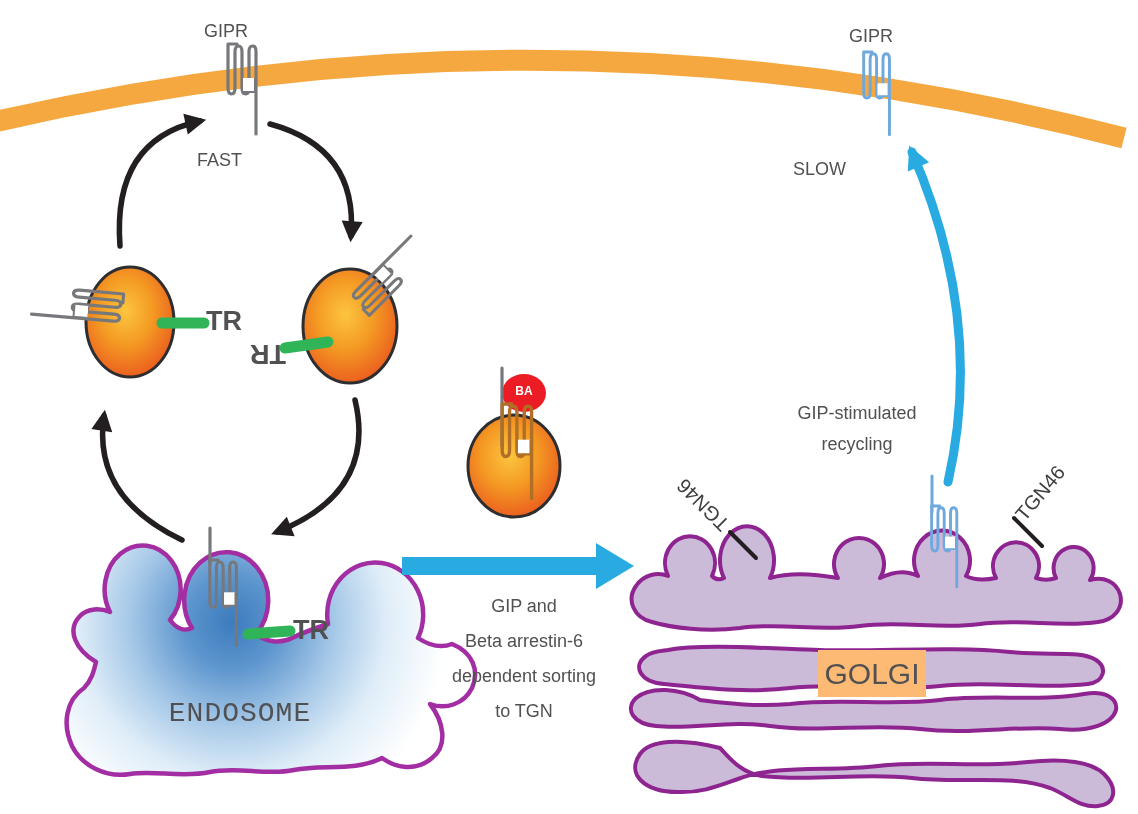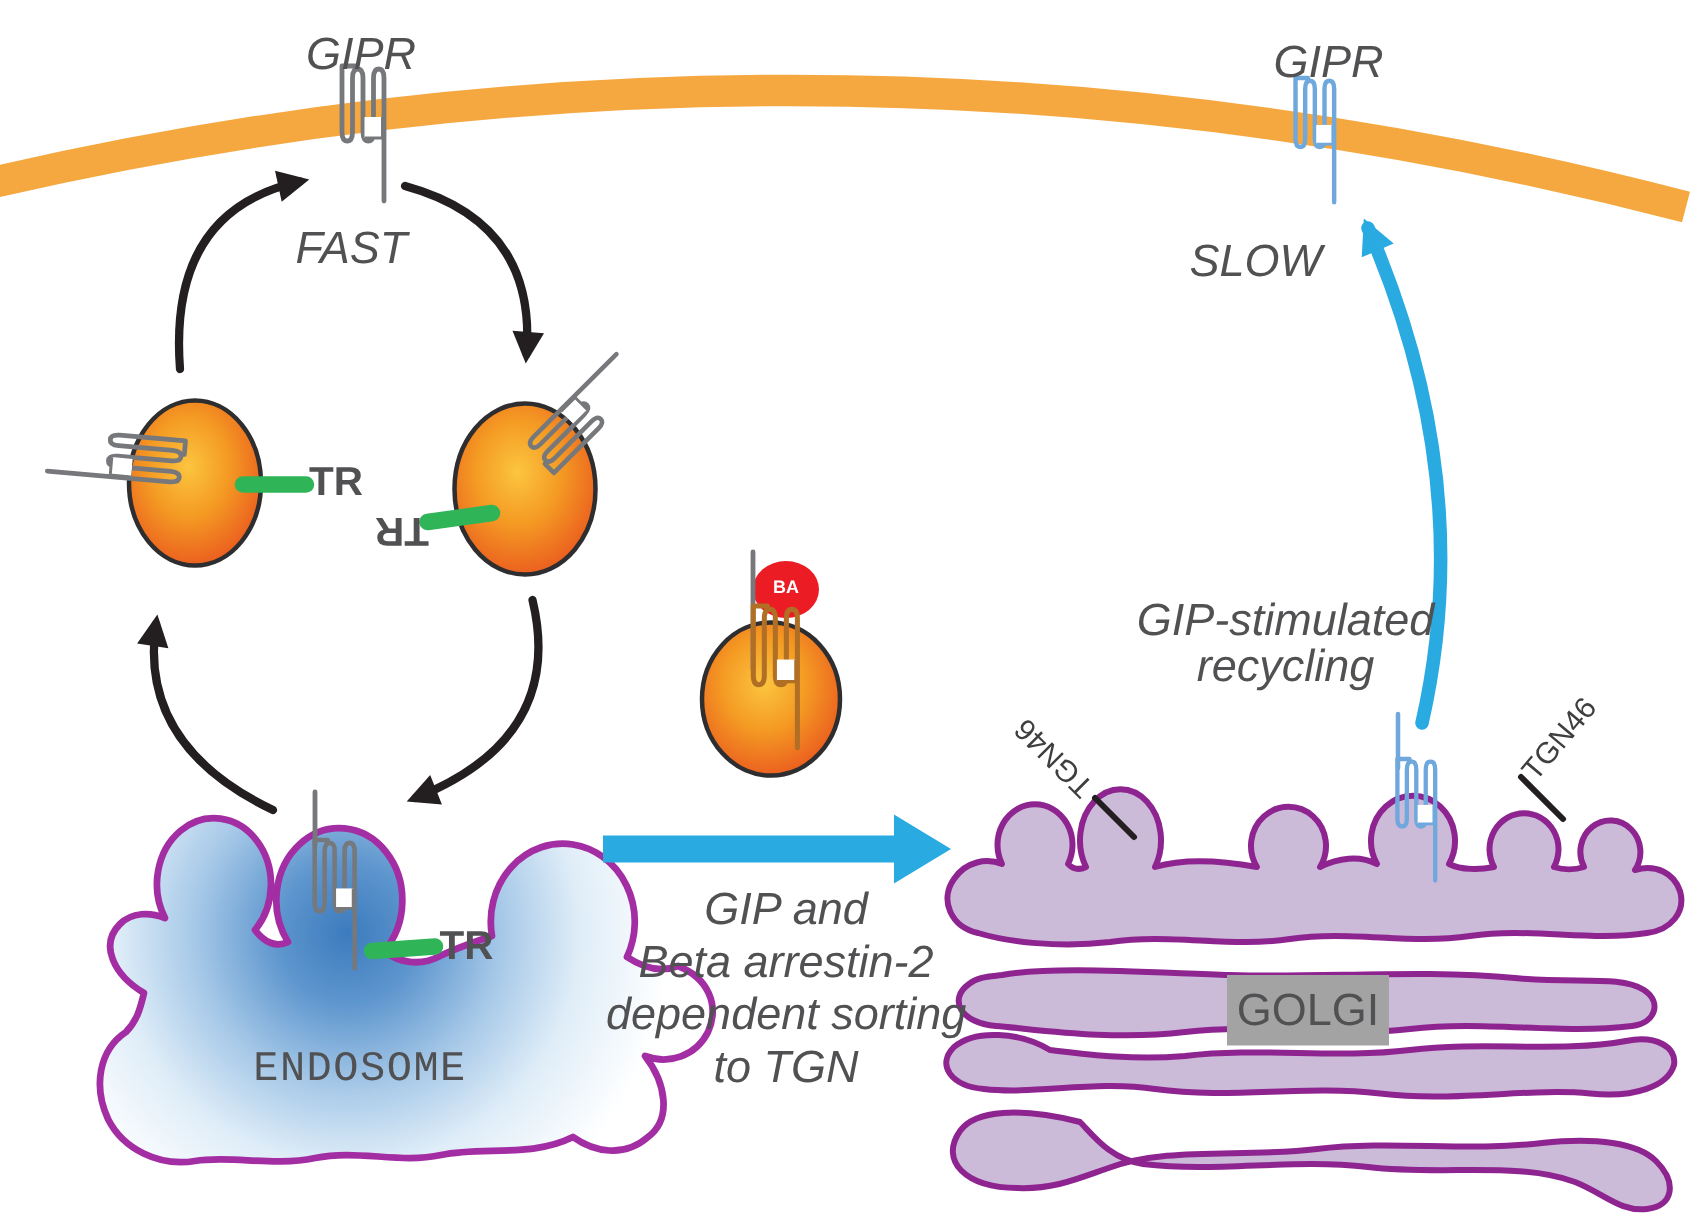--- a/index.html
+++ b/index.html
@@ -1,25 +1,25 @@
 <!DOCTYPE html>
 <html><head>
 <meta charset="utf-8">
 <style>
   html,body{margin:0;padding:0;background:#fff;}
   #canvas{position:relative;width:1138px;height:814px;background:#ffffff;overflow:hidden;
           font-family:"Liberation Sans", sans-serif;}
   #art{position:absolute;left:0;top:0;}
   .lbl{position:absolute;color:#515153;white-space:nowrap;line-height:1;}
-  .sz26{font-size:30px;font-style:italic;}
+  .sz26{font-size:18px;}
   .center{text-align:center;}
   .bold{font-weight:700;}
   .stack{line-height:31px;}
   .tgn{font-size:20px;color:#3f3f41;}
-  #golgi-box{position:absolute;left:818px;top:650px;width:108px;height:47px;background:#a3a3a3;
+  #golgi-box{position:absolute;left:818px;top:650px;width:108px;height:47px;background:#fdba74;
              display:flex;align-items:center;justify-content:center;font-size:30px;color:#515153;}
   #ba-badge{position:absolute;left:502px;top:384px;width:44px;text-align:center;
             font-size:12px;font-weight:700;color:#ffffff;}
 </style>
 </head>
 <body>
 
 <div id="canvas">
 
 <svg id="art" width="1138" height="814" viewBox="0 0 1138 814">
@@ -136,21 +136,21 @@
 <div class="lbl sz26" style="left:793px;top:160px;">SLOW</div>
 
 
 <div class="lbl sz26 center stack" style="left:740px;top:398px;width:234px;">
   <div>GIP-stimulated</div>
   <div>recycling</div>
 </div>
 
 <div class="lbl sz26 center" style="left:404px;top:589px;width:240px;line-height:35px;">
   <div>GIP and</div>
-  <div>Beta arrestin-2</div>
+  <div>Beta arrestin-6</div>
   <div>dependent sorting</div>
   <div>to TGN</div>
 </div>
 
 <div class="lbl bold" style="left:206px;top:308px;font-size:27px;">TR</div>
 <div class="lbl bold" style="left:250px;top:340px;font-size:27px;transform:rotate(180deg);">TR</div>
 <div class="lbl bold" style="left:293px;top:617px;font-size:27px;">TR</div>
 
 <div class="lbl center" style="left:140px;top:700px;width:200px;font-size:28px;letter-spacing:1px;font-family:Liberation Mono, monospace;">ENDOSOME</div>
 

